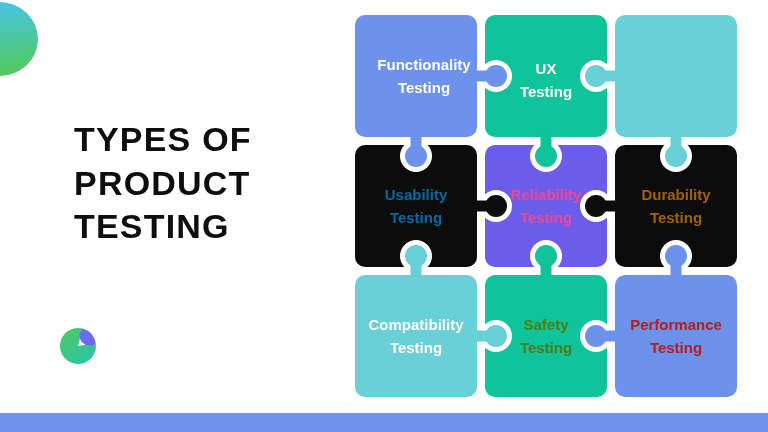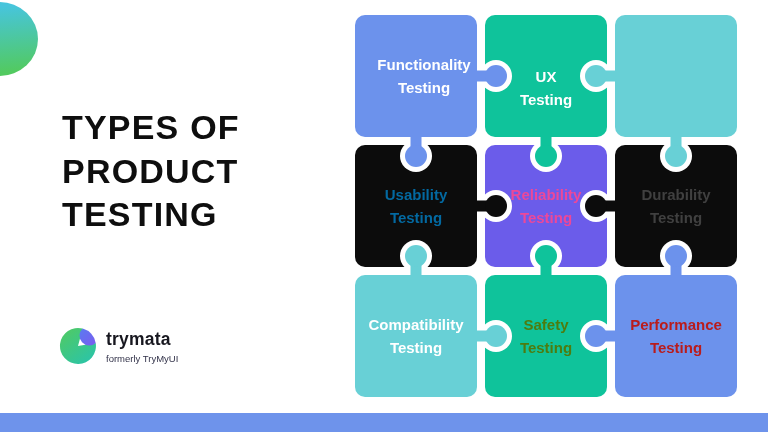--- a/index.html
+++ b/index.html
@@ -26,43 +26,39 @@
                justify-content:center;text-align:center;color:#FFFFFF;font-size:15px;
                font-weight:700;line-height:1.55;white-space:pre-line;pointer-events:none;}
 
   .bottom-bar{position:absolute;left:0;bottom:0;width:768px;height:19px;}
 </style>
 </head>
 <body>
 
 <div class="decor-ball" style="background: linear-gradient(175deg, rgb(71, 197, 220) 10%, rgb(82, 202, 96) 92%);"></div>
 
-<h1 class="title" style="margin:0;">TYPES OF
+<h1 class="title" style="margin:12px;">TYPES OF
 PRODUCT
 TESTING</h1>
 
 <div class="logo">
   <svg class="logo-mark" viewBox="0 0 38 38">
     <defs>
       <linearGradient id="lgGreen" x1="0" y1="0" x2="0.8" y2="1">
         <stop offset="0" stop-color="#52CA60"></stop>
         <stop offset="1" stop-color="#2BC4A8"></stop>
       </linearGradient>
       <linearGradient id="lgBlue" x1="0" y1="0" x2="1" y2="1">
         <stop offset="0" stop-color="#5A7BF0"></stop>
         <stop offset="1" stop-color="#7A5CF0"></stop>
       </linearGradient>
     </defs>
     <path d="M19,19 L23.7,1.6 A18,18 0 1 0 36.7,15.9 Z" fill="url(#lgGreen)"></path>
     <path d="M23.7,1.6 A18,18 0 0 1 36.7,15.9 A9.5,9.5 0 0 1 23.7,1.6 Z" fill="url(#lgBlue)"></path>
   </svg>
-  <div class="logo-text">
-    <span class="brand-name">trymata</span>
-    <span class="brand-tagline">formerly TryMyUI</span>
-  </div>
 </div>
 
 <div class="puzzle">
   <svg id="puzzle-svg" width="382" height="382" viewBox="0 0 382 382">
       <g>
         <rect x="0" y="0" width="122" height="122" rx="10" ry="10" fill="#6C92EC"></rect>
         <rect x="130" y="0" width="122" height="122" rx="10" ry="10" fill="#0FC39B"></rect>
         <rect x="260" y="0" width="122" height="122" rx="10" ry="10" fill="#68D0D6"></rect>
         <rect x="0" y="130" width="122" height="122" rx="10" ry="10" fill="#0C0C0C"></rect>
         <rect x="130" y="130" width="122" height="122" rx="10" ry="10" fill="#6B5CEA"></rect>
@@ -108,27 +104,27 @@
         <circle cx="191" cy="241" r="11" fill="#0FC39B"></circle>
         <rect x="315.5" y="241" width="11" height="25" fill="#6C92EC"></rect>
         <circle cx="321" cy="241" r="11" fill="#6C92EC"></circle>
         <rect x="241" y="315.5" width="25" height="11" fill="#6C92EC"></rect>
         <circle cx="241" cy="321" r="11" fill="#6C92EC"></circle>
       </g>
     </svg>
   <div class="puzzle-labels" id="puzzle-labels">
       <div class="piece-label" style="left: 8px; top: 0px; color: rgb(255, 255, 255);">Functionality
 Testing</div>
-      <div class="piece-label" style="left: 130px; top: 12px; color: rgb(255, 255, 255);">UX
+      <div class="piece-label" style="left: 130px; top: 4px; color: rgb(255, 255, 255);">UX
 Testing</div>
       <div class="piece-label" style="left: 0px; top: 130px; color: #0369a1;">Usability
 Testing</div>
       <div class="piece-label" style="left: 130px; top: 130px; color: #ec4899;">Reliability
 Testing</div>
-      <div class="piece-label" style="left: 260px; top: 130px; color: #404040;">Durability
+      <div class="piece-label" style="left: 260px; top: 130px; color: #a16207;">Durability
 Testing</div>
       <div class="piece-label" style="left: 0px; top: 260px; color: rgb(255, 255, 255);">Compatibility
 Testing</div>
       <div class="piece-label" style="left: 130px; top: 260px; color: #4d7c0f;">Safety
 Testing</div>
       <div class="piece-label" style="left: 260px; top: 260px; color: #b91c1c;">Performance
 Testing</div>
     </div>
 </div>
 

